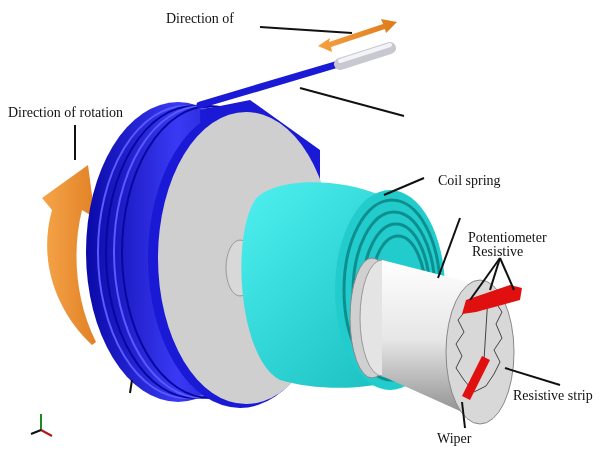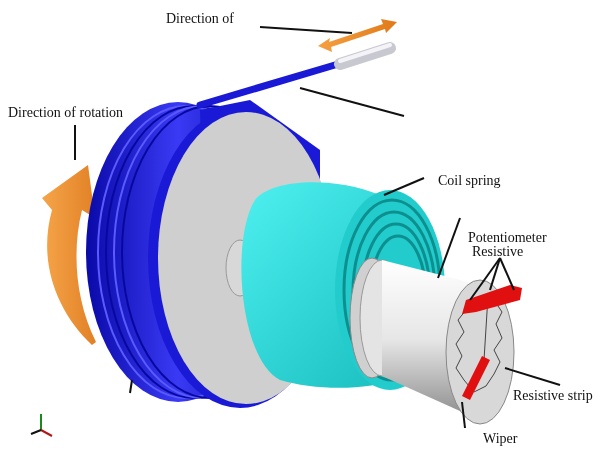--- a/index.html
+++ b/index.html
@@ -96,14 +96,14 @@
     <line x1="41" y1="430" x2="31" y2="434" stroke="#111" stroke-width="2"></line>
   </g>
 </svg>
 
 <div class="lbl" style="left:166px; top:10px;">Direction of</div>
 <div class="lbl" style="left:8px; top:104px;">Direction of rotation</div>
 <div class="lbl" style="left:438px; top:172px;">Coil spring</div>
 <div class="lbl" style="left:468px; top:209px;margin-top:20px;">Potentiometer</div>
 <div class="lbl" style="left:472px; top:243px;">Resistive</div>
 <div class="lbl" style="left:513px; top:387px;font-family:Liberation Serif, serif;">Resistive strip</div>
-<div class="lbl" style="left:437px; top:430px;margin-left:46px;">Wiper</div>
+<div class="lbl" style="left:437px; top:430px;">Wiper</div>
 </div>
 
 </body></html>

